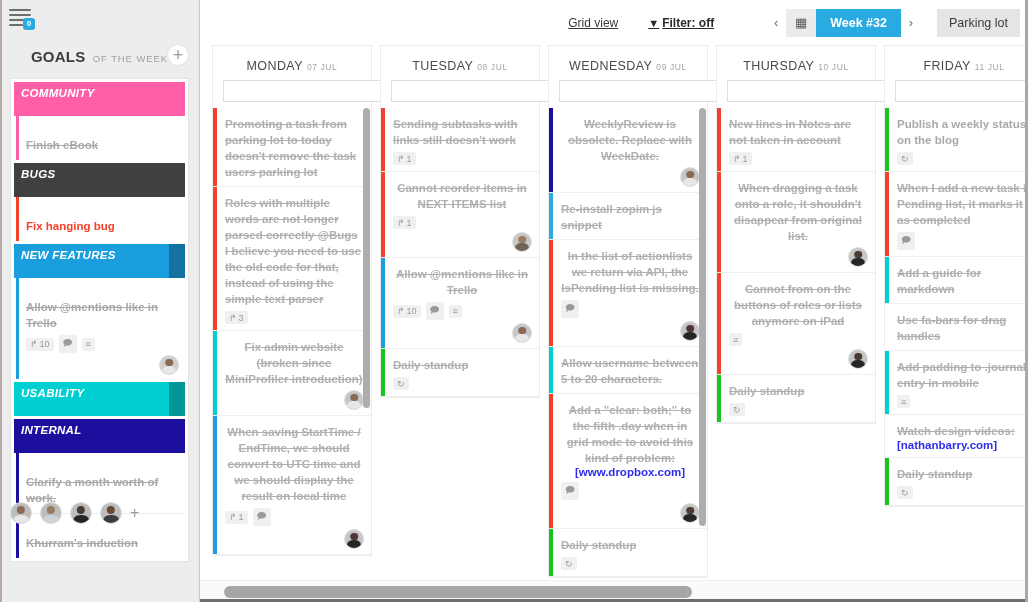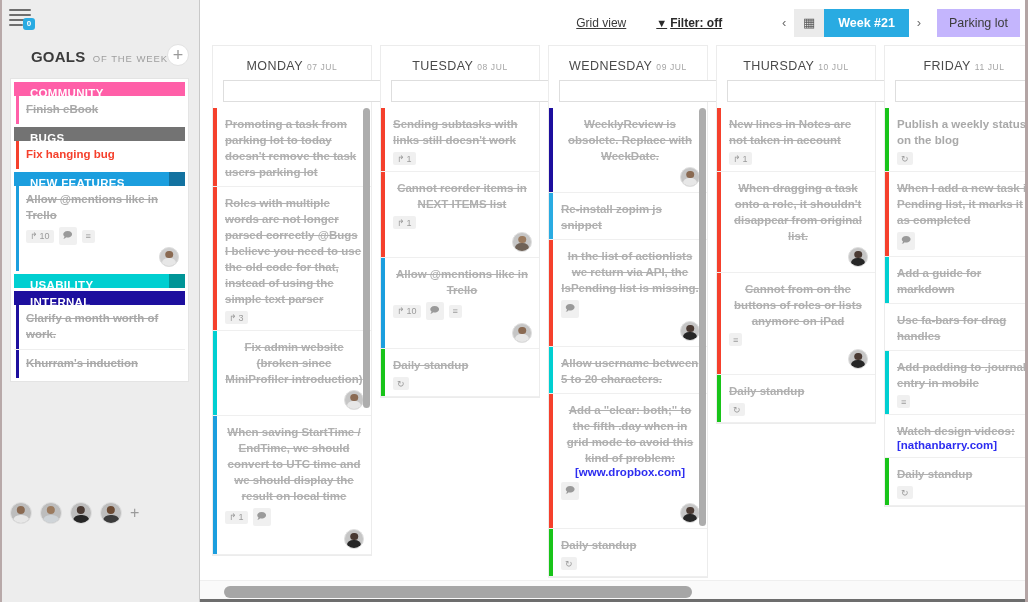--- a/index.html
+++ b/index.html
@@ -56,31 +56,32 @@
     font-weight: 300;
   }
 
   .goals-box {
     position: absolute; left: 10px; right: 10px; top: 78px;
     background: #fff; border: 1px solid #e4e4e4;
     padding: 3px;
   }
   .goal-group + .goal-group { margin-top: 3px; }
   .goal-header {
-    height: 14px; line-height: 22px;
+    height: 34px; line-height: 22px;
     color: #fff; font-size: 11.5px; font-weight: bold;
-    padding-left: 16px; letter-spacing: .3px;
+    padding-left: 7px; letter-spacing: .3px;
     position: relative;
+    font-style: italic;
   }
   .goal-header .handle {
     position: absolute; right: 0; top: 0; bottom: 0; width: 16px;
     background: rgba(0,0,0,.28);
   }
   .goal-item {
-    position: relative; padding: 5px 6px 7px 12px;
+    position: relative; padding: 21px 6px 7px 12px;
     border-bottom: 1px solid #eee; background: #fff;
     min-height: 28px;
   }
   .goal-item:last-child { border-bottom: none; }
   .goal-item .stripe { position: absolute; left: 2px; top: 0; bottom: 0; width: 3px; }
   .goal-item .txt {
     font-size: 11.5px; font-weight: bold; color: #a9a9a9;
     text-decoration: line-through; line-height: 16px;
   }
   .goal-item .txt.active { color: #f5402c; text-decoration: none; }
@@ -132,23 +133,23 @@
     background: #ebebeb; height: 28px; width: 30px;
     display: flex; align-items: center; justify-content: center;
     color: #5b5b5b; font-size: 13px;
   }
   .week-btn {
     background: #29abe2; color: #fff; height: 28px;
     display: flex; align-items: center; padding: 0 14px;
     font-size: 12.5px; font-weight: bold;
   }
   .parking-btn {
-    background: #c4b5fd; color: #3b3b3b; height: 28px;
+    background: #e5e5e5; color: #3b3b3b; height: 28px;
     display: flex; align-items: center; padding: 0 12px;
-    font-size: 12.5px; margin-left: 0;
+    font-size: 12.5px; margin-left: 8px;
   }
 
   .board {
     position: absolute; left: 0; right: 0; top: 45px; bottom: 0;
     background: #fff; overflow: hidden;
   }
   .columns { display: flex; padding: 0 12px; gap: 8px; height: 100%; }
   .column {
     width: 160px; flex: 0 0 160px;
     background: #fff; border: 1px solid #ececec;
@@ -226,21 +227,21 @@
 
     <div class="goals-box" id="goals-box">
         <div class="goal-group">
           <div class="goal-header" style="background: rgb(255, 95, 168);"><span>COMMUNITY</span></div>
           <div class="goal-item">
             <span class="stripe" style="background: rgb(255, 95, 168);"></span>
             <div class="txt">Finish eBook</div>
           </div>
         </div>
         <div class="goal-group">
-          <div class="goal-header" style="background: #737373;"><span>BUGS</span></div>
+          <div class="goal-header" style="background: #404040;"><span>BUGS</span></div>
           <div class="goal-item">
             <span class="stripe" style="background: rgb(245, 64, 44);"></span>
             <div class="txt active">Fix hanging bug</div>
           </div>
         </div>
         <div class="goal-group">
           <div class="goal-header" style="background: rgb(27, 158, 222);"><span>NEW FEATURES</span><span class="handle"></span></div>
           <div class="goal-item has-avatar">
             <span class="stripe" style="background: rgb(27, 158, 222);"></span>
             <div class="txt">Allow @mentions like in Trello</div>
@@ -313,21 +314,21 @@
 
     <div class="toolbar">
       <a class="tb-link">Grid view</a>
       <span class="tb-filter">
         <span class="funnel">▼</span>
           <span>Filter: off</span>
       </span>
       <div class="weeknav">
         <span class="nav-arrow">‹</span>
         <span class="cal-btn">▦</span>
-        <span class="week-btn">Week #21</span>
+        <span class="week-btn">Week #32</span>
         <span class="nav-arrow">›</span>
       </div>
       <span class="parking-btn">Parking lot</span>
     </div>
 
     <div class="board">
       <div class="columns" id="columns">
           <div class="column"><div class="col-head"><span class="col-day">MONDAY</span><span class="col-date">07 JUL</span></div><input class="col-input" type="text" value="" style=""><div class="cards">
               <div class="card">
                 <span class="stripe" style="background: rgb(245, 64, 44);"></span>

